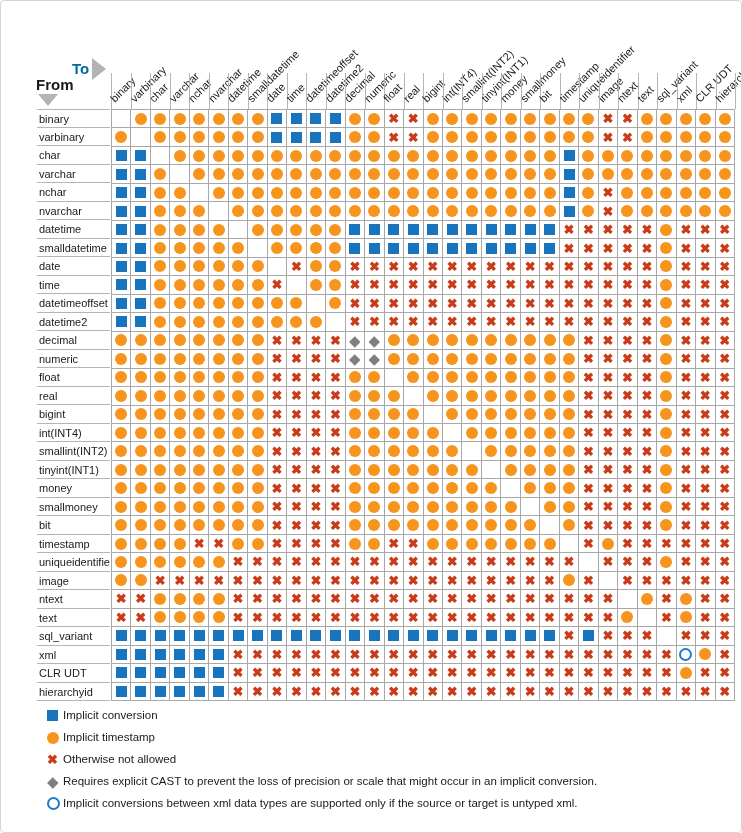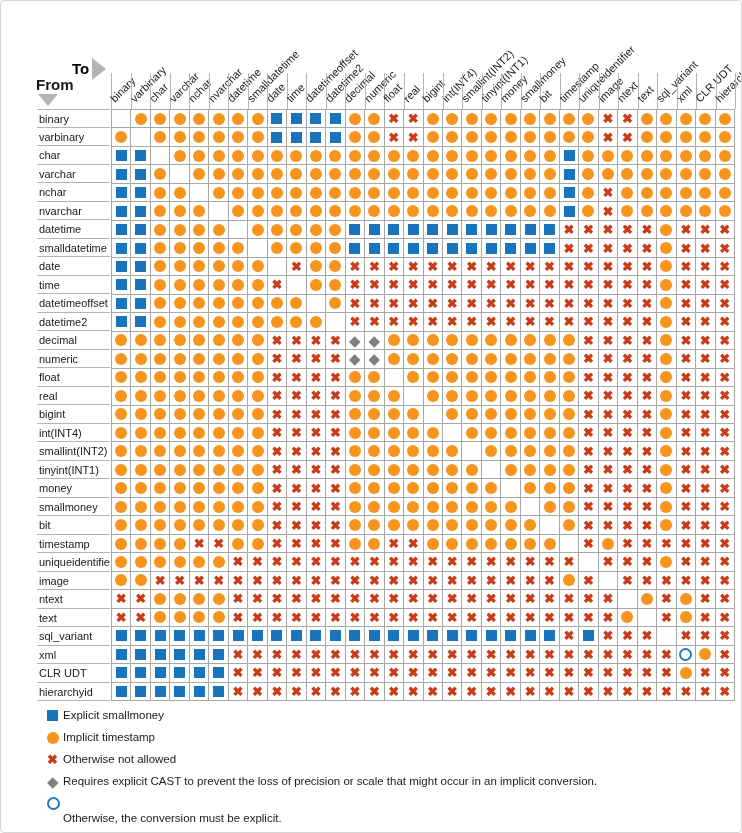--- a/index.html
+++ b/index.html
@@ -1,18 +1,18 @@
 <!DOCTYPE html>
 <html style="--blue: #1874BC; --orange: #F7941E; --red: #C83C19; --gray: #7F7F7F; --lblue: #2279C8;"><head>
 <meta charset="utf-8">
 <style>
   html,body{margin:0;padding:0;background:#fff;font-family:"Liberation Sans",sans-serif;}
   .page{position:relative;width:740px;height:831px;border:1px solid #d5d5d5;border-radius:4px;background:#fff;overflow:hidden;}
   
-  .axis-to{position:absolute;left:71px;top:59px;font-size:15px;font-weight:bold;color:#000000;}
+  .axis-to{position:absolute;left:71px;top:59px;font-size:15px;font-weight:bold;color:#0369a1;}
   .axis-from{position:absolute;left:35px;top:75px;font-size:15px;font-weight:bold;color:#1a1a1a;}
   .tri-right{position:absolute;left:91px;top:57px;width:0;height:0;border-top:11px solid transparent;border-bottom:11px solid transparent;border-left:14px solid #b3b3b3;}
   .tri-down{position:absolute;left:37px;top:93px;width:0;height:0;border-left:10px solid transparent;border-right:10px solid transparent;border-top:12px solid #b3b3b3;}
   
   .col-header{position:absolute;height:14px;line-height:14px;font-size:11px;color:#1a1a1a;white-space:nowrap;transform:rotate(-45deg);transform-origin:left bottom;}
   .col-tick{position:absolute;width:1px;background:#b5b5b5;}
   
   .row-label{position:absolute;left:36px;width:73px;font-size:11px;color:#1a1a1a;border-bottom:1px solid #b5b5b5;box-sizing:border-box;padding-left:2px;overflow:hidden;white-space:nowrap;}
   .row-label.first{border-top:1px solid #b5b5b5;}
   
@@ -3158,21 +3158,21 @@
       <div class="cell" title="hierarchyid → hierarchyid">
         <span class="sym-x">✖</span>
       </div>
     </div>
 
   <div id="legend">
     <div class="legend-item" style="top:707px;">
       <span class="legend-sym">
           <span class="sym-sq"></span>
         </span>
-      <span class="legend-text">Explicit smallmoney</span>
+      <span class="legend-text">Implicit conversion</span>
     </div>
     <div class="legend-item" style="top:729px;">
       <span class="legend-sym">
           <span class="sym-ci"></span>
         </span>
       <span class="legend-text">Implicit timestamp</span>
     </div>
     <div class="legend-item" style="top:751px;">
       <span class="legend-sym">
           <span class="sym-x">✖</span>
@@ -3182,16 +3182,16 @@
     <div class="legend-item" style="top:773px;">
       <span class="legend-sym">
           <span class="sym-d">◆</span>
         </span>
       <span class="legend-text" style="max-width:640px;">Requires explicit CAST to prevent the loss of precision or scale that might occur in an implicit conversion.</span>
     </div>
     <div class="legend-item" style="top:795px;">
       <span class="legend-sym">
           <span class="sym-o"></span>
         </span>
-      <span class="legend-text" style="max-width:640px;"><br><span>Otherwise, the conversion must be explicit.</span></span>
+      <span class="legend-text" style="max-width:640px;"><span>Implicit conversions between xml data types are supported only if the source or target is untyped xml.</span><br></span>
     </div>
   </div>
 </div>
 
 </body></html>

